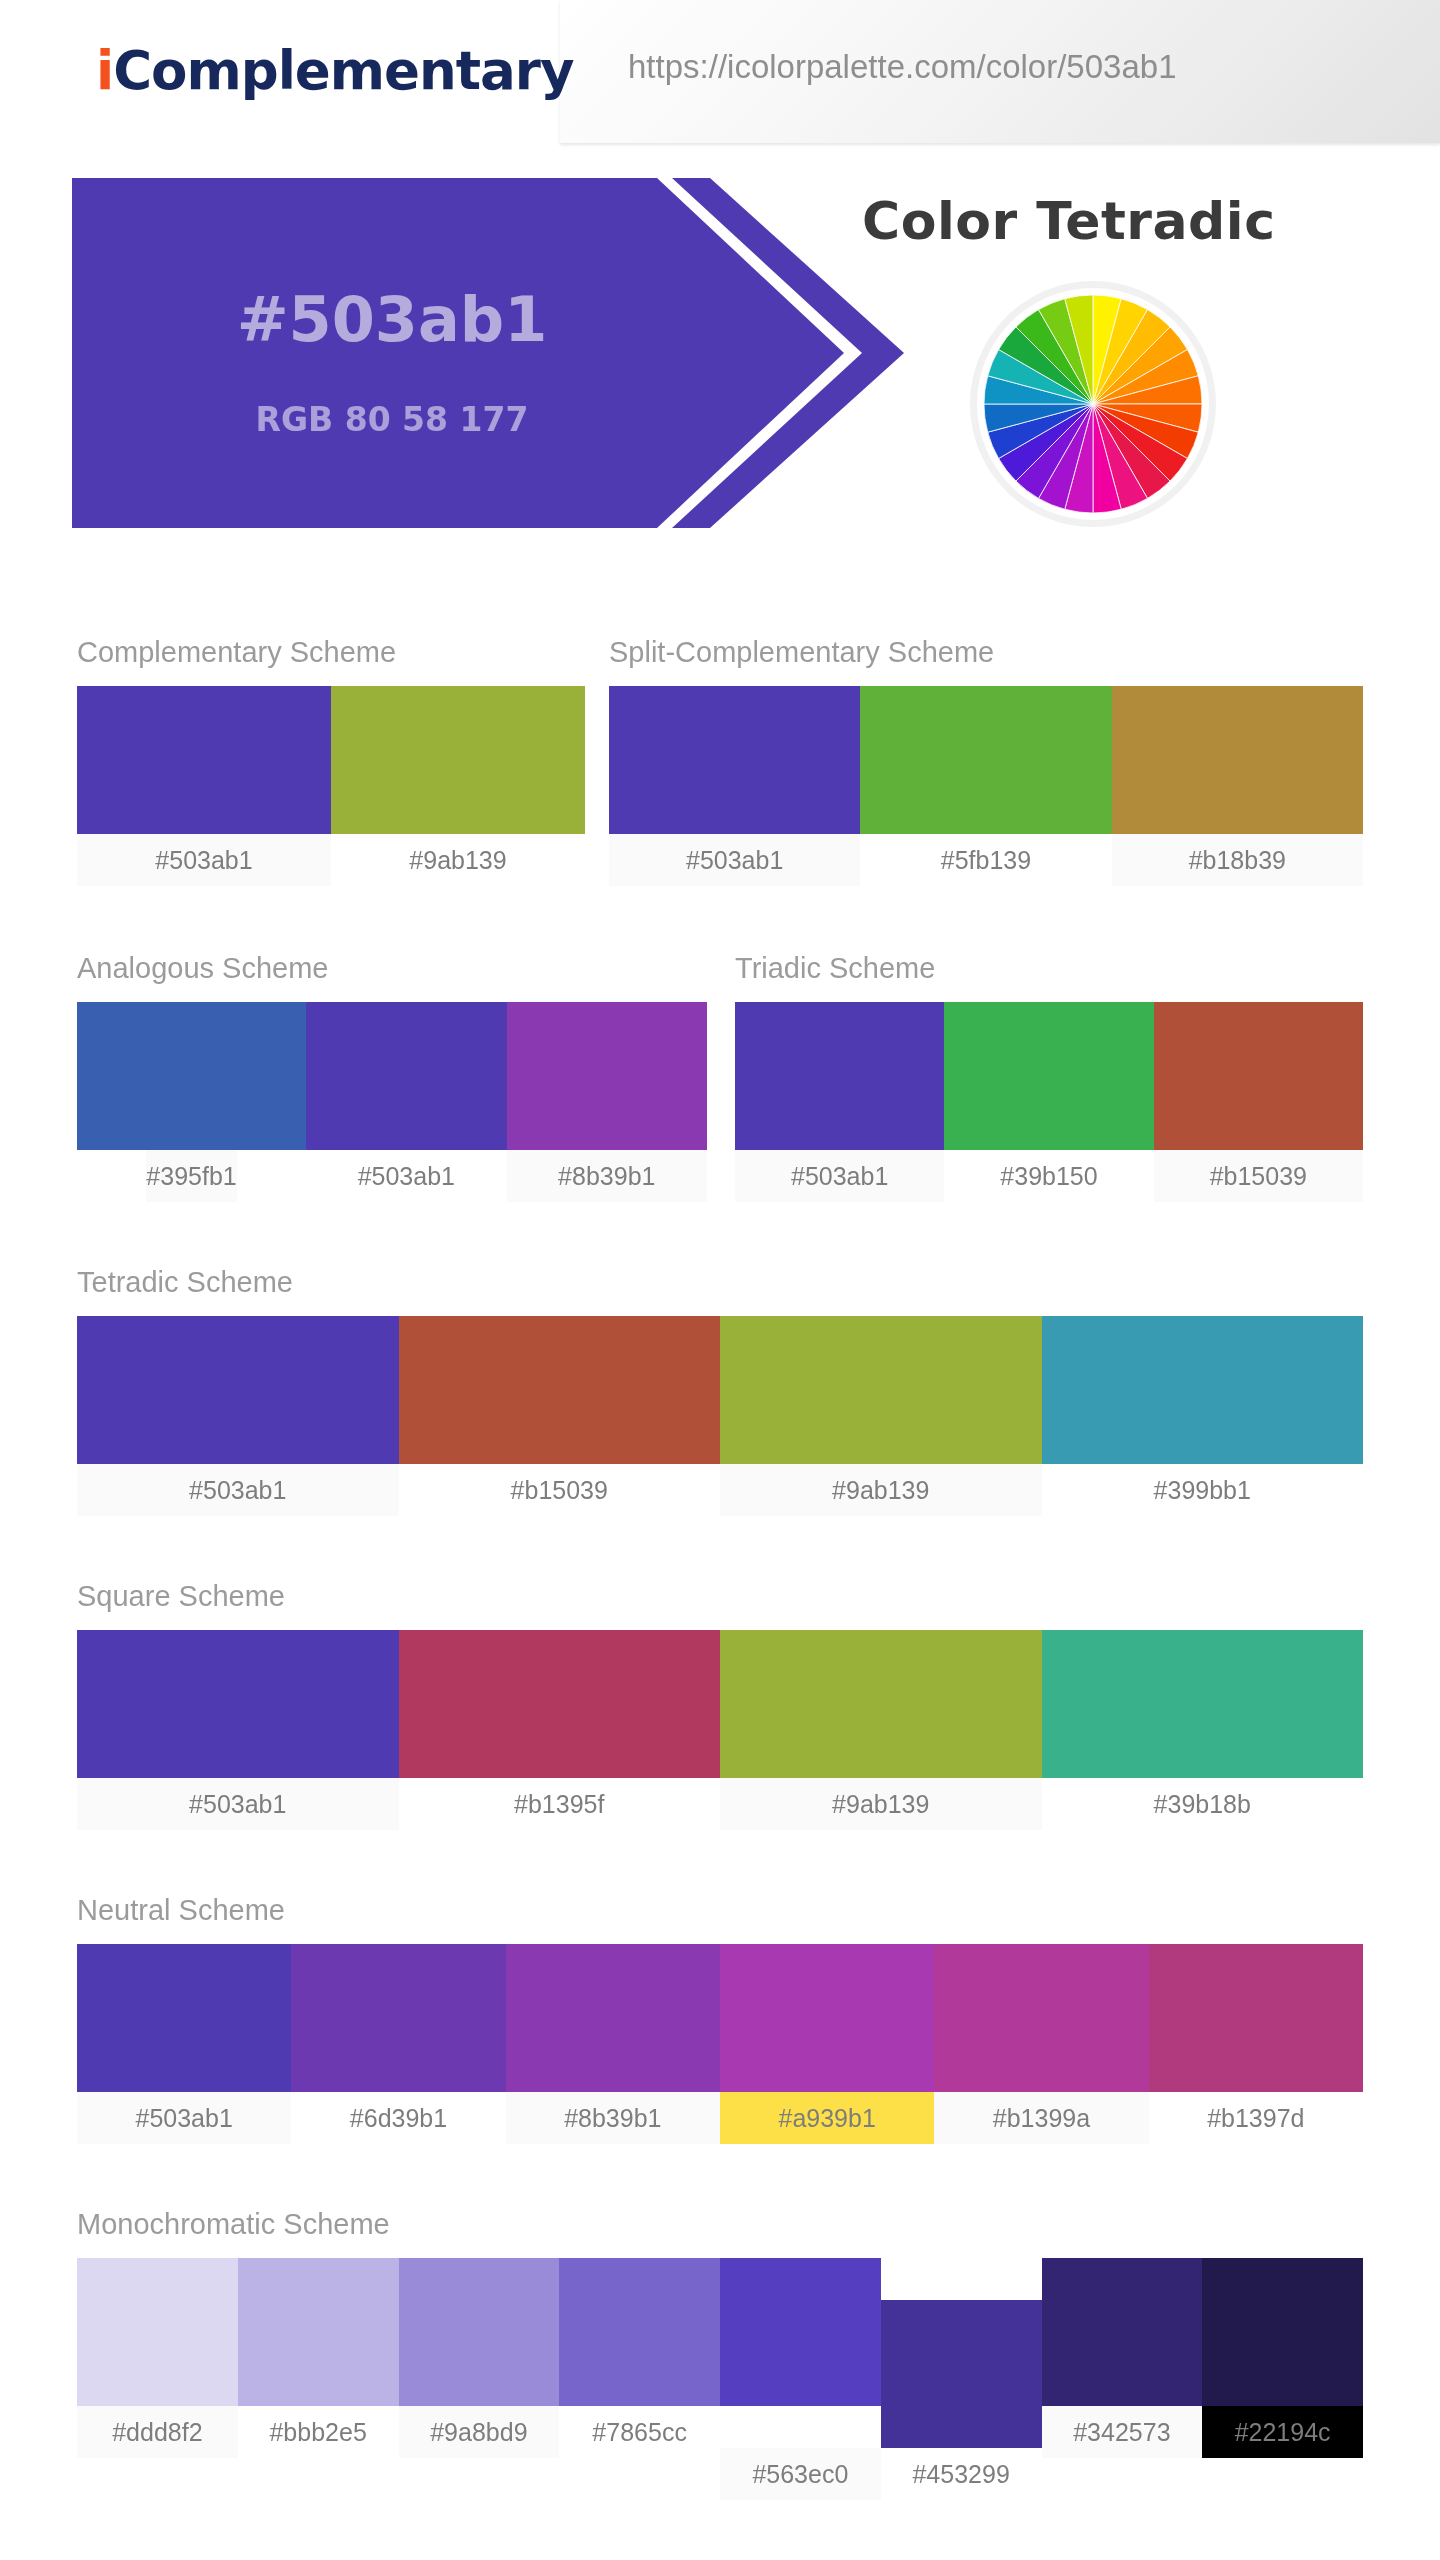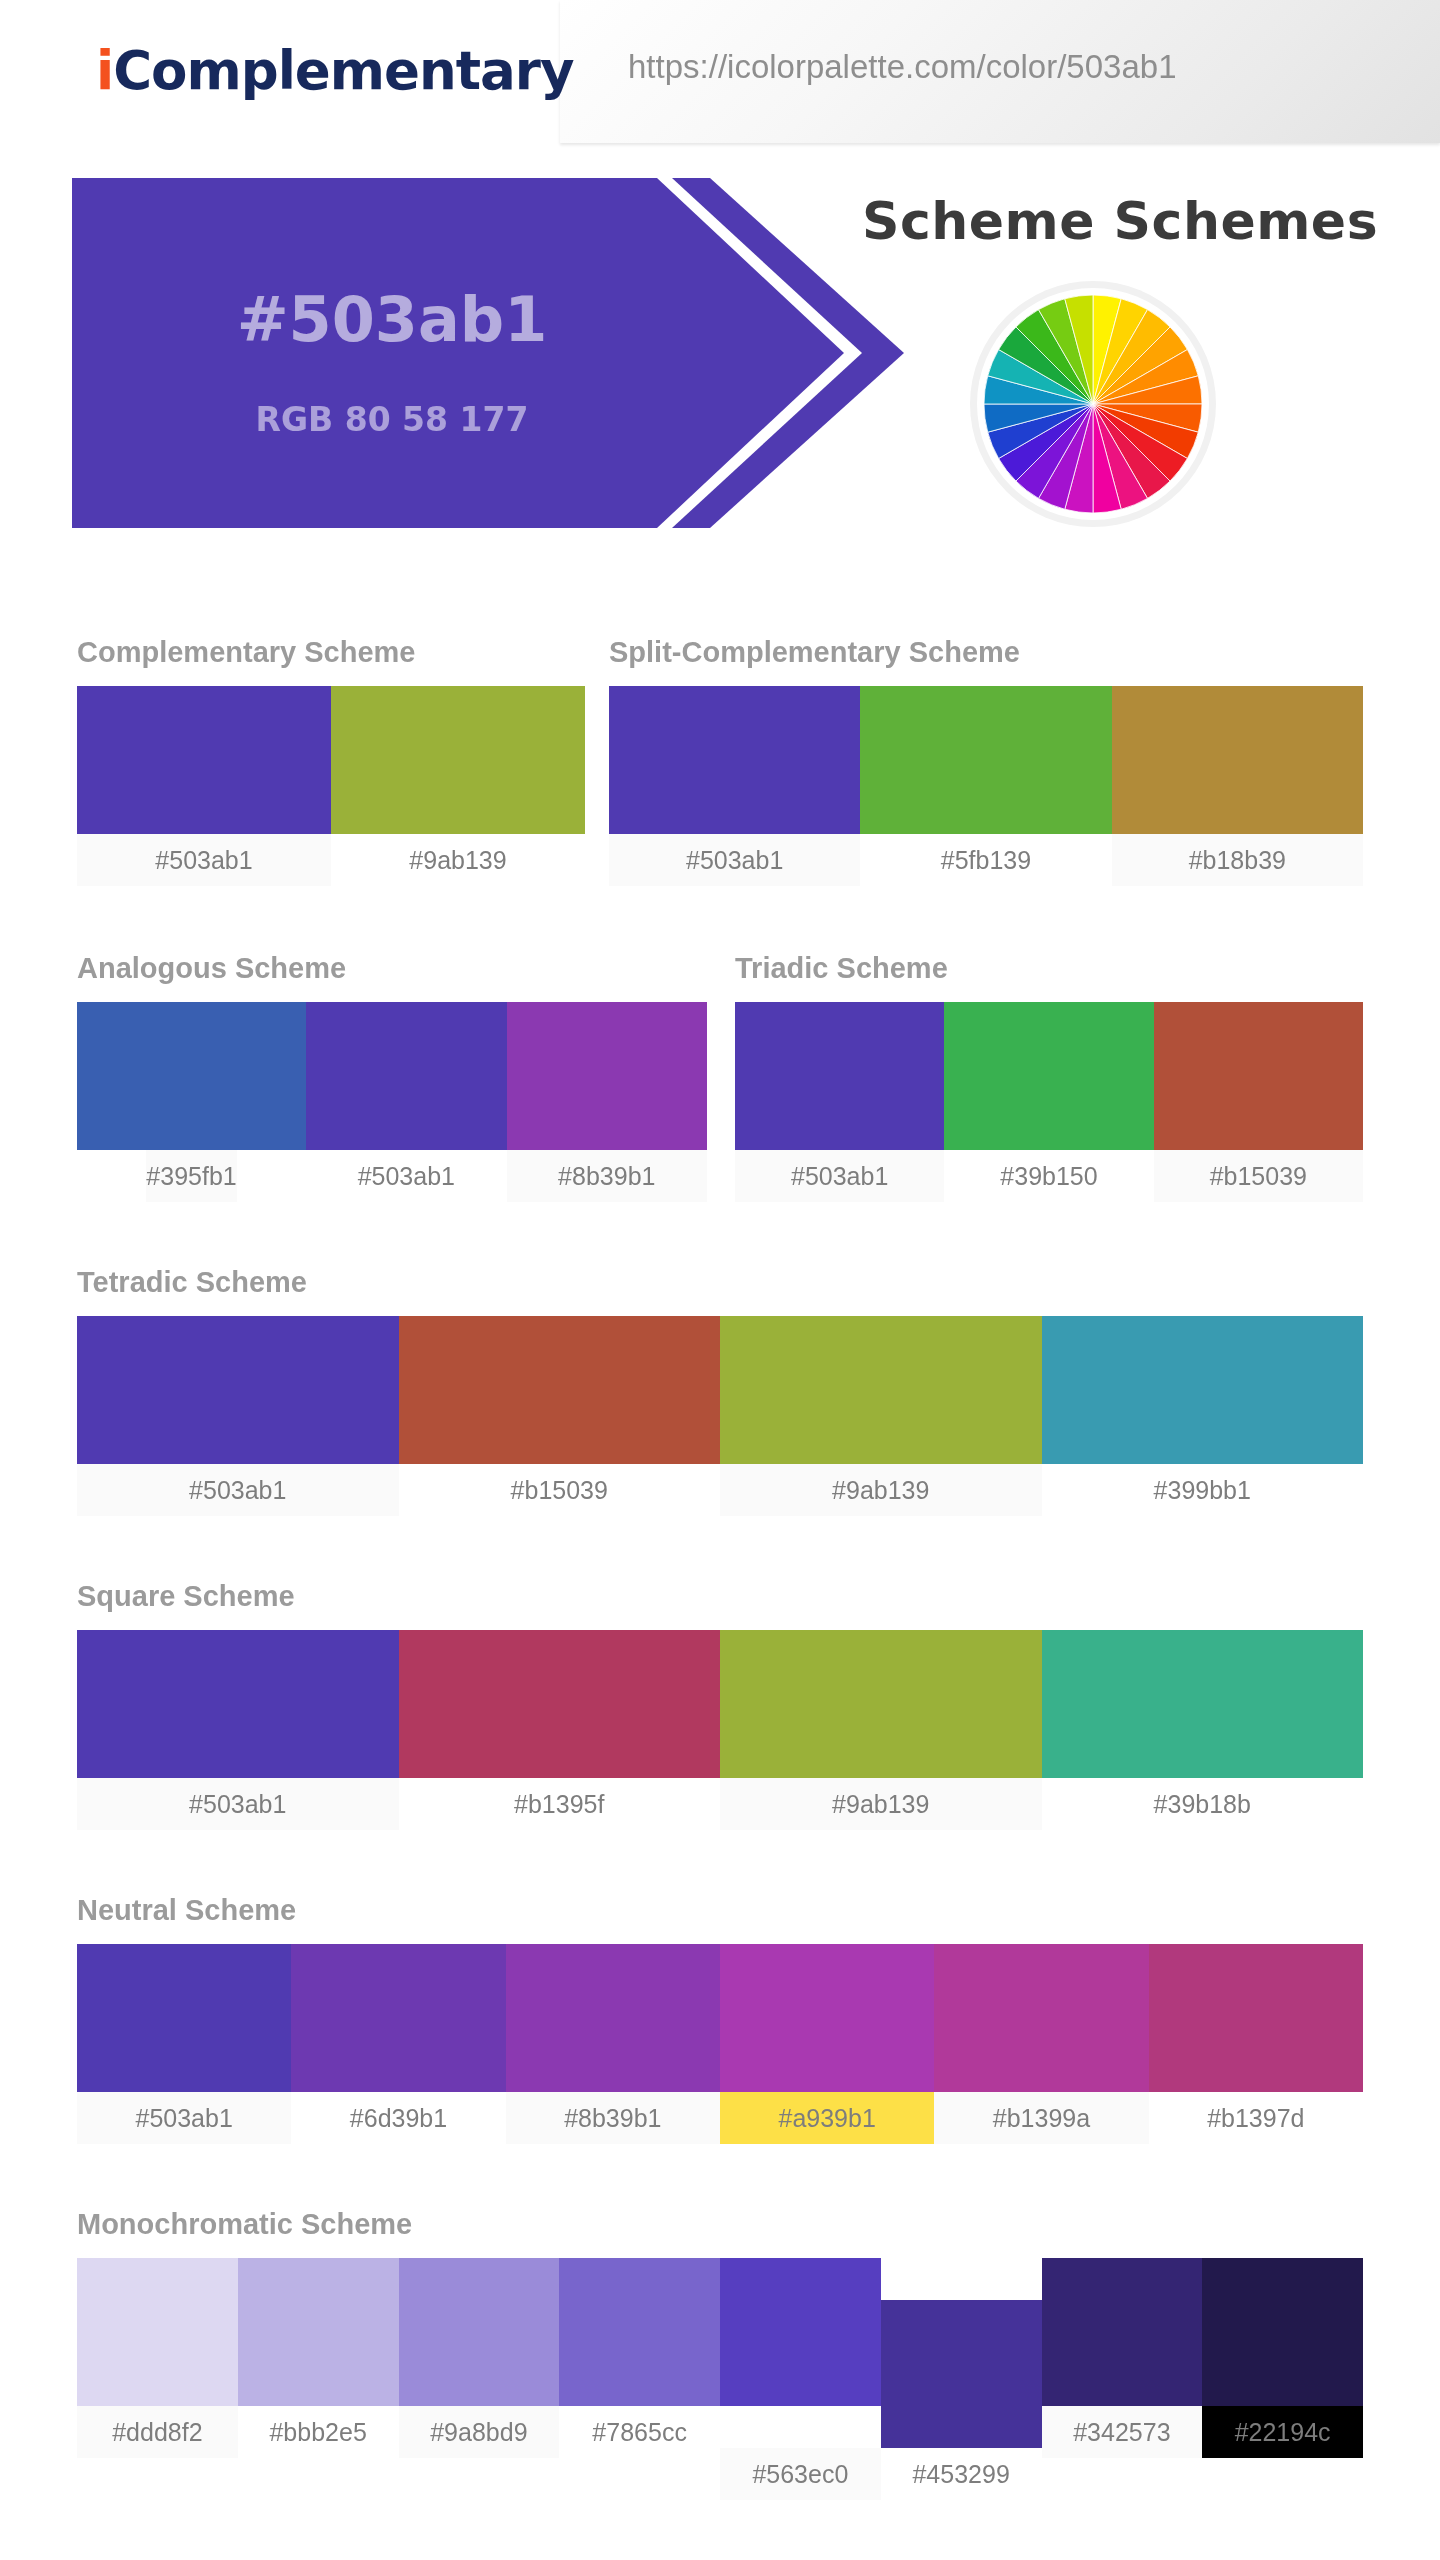--- a/index.html
+++ b/index.html
@@ -73,21 +73,21 @@
     position: absolute; left: 977px; top: 110px; width: 232px; height: 232px;
     border-radius: 50%; background: #ffffff;
     box-shadow: 0 0 0 7px #f1f1f1;
     display: flex; align-items: center; justify-content: center;
   }
   .wheel-svg { display: block; }
 
   
   .scheme-label {
     position: absolute;
-    font-size: 29px; color: #9b9b9b; font-weight: 700;
+    font-size: 29px; color: #9b9b9b; font-weight: 400;
     font-family: "Liberation Sans", sans-serif; white-space: nowrap;
   }
   .swatch-row { position: absolute; display: flex; }
   .swatch-col { display: flex; flex-direction: column; }
   .swatch-color { width: 100%; }
   .swatch-hexbar {
     height: 52px; display: flex; align-items: center; justify-content: center;
     font-size: 25px; color: #7d7d7d; font-family: "Liberation Sans", sans-serif;
     font-weight: 300; white-space: nowrap;
   }
@@ -104,21 +104,21 @@
     <div class="brand" style="color: rgb(23, 41, 92);"><span class="brand-i" style="color: rgb(244, 81, 30);">i</span><span>Complementary</span></div>
     <div class="url-text">https://icolorpalette.com/color/503ab1</div>
   </div>
 
   <div class="hero">
     <div class="hero-arrow-outline" style="background: rgb(80, 58, 177);"></div>
     <div class="hero-arrow-inner"></div>
     <div class="hero-arrow-main" style="background: rgb(80, 58, 177);"></div>
     <div class="hero-hex">#503ab1</div>
     <div class="hero-rgb">RGB 80 58 177</div>
-    <div class="schemes-title">Scheme Schemes</div>
+    <div class="schemes-title">Color Tetradic</div>
 
     <div class="wheel-wrap">
       <svg class="wheel-svg" width="218" height="218" viewBox="0 0 218 218" id="wheel-svg">
           <path d="M109,109 L109,0 A109,109 0 0 1 137.21127591617477,3.7140849344915523 Z" fill="#fff200" stroke="#ffffff" stroke-width="0.8"></path>
           <path d="M109,109 L137.21127591617477,3.7140849344915523 A109,109 0 0 1 163.5,14.60323098749619 Z" fill="#ffd400" stroke="#ffffff" stroke-width="0.8"></path>
           <path d="M109,109 L163.5,14.60323098749619 A109,109 0 0 1 186.07463914933368,31.925360850666323 Z" fill="#ffbc00" stroke="#ffffff" stroke-width="0.8"></path>
           <path d="M109,109 L186.07463914933368,31.925360850666323 A109,109 0 0 1 203.39676901250382,54.50000000000001 Z" fill="#ffa300" stroke="#ffffff" stroke-width="0.8"></path>
           <path d="M109,109 L203.39676901250382,54.50000000000001 A109,109 0 0 1 214.28591506550845,80.78872408382524 Z" fill="#ff8c00" stroke="#ffffff" stroke-width="0.8"></path>
           <path d="M109,109 L214.28591506550845,80.78872408382524 A109,109 0 0 1 218,109 Z" fill="#fc7100" stroke="#ffffff" stroke-width="0.8"></path>
           <path d="M109,109 L218,109 A109,109 0 0 1 214.28591506550845,137.21127591617477 Z" fill="#f85b00" stroke="#ffffff" stroke-width="0.8"></path>

